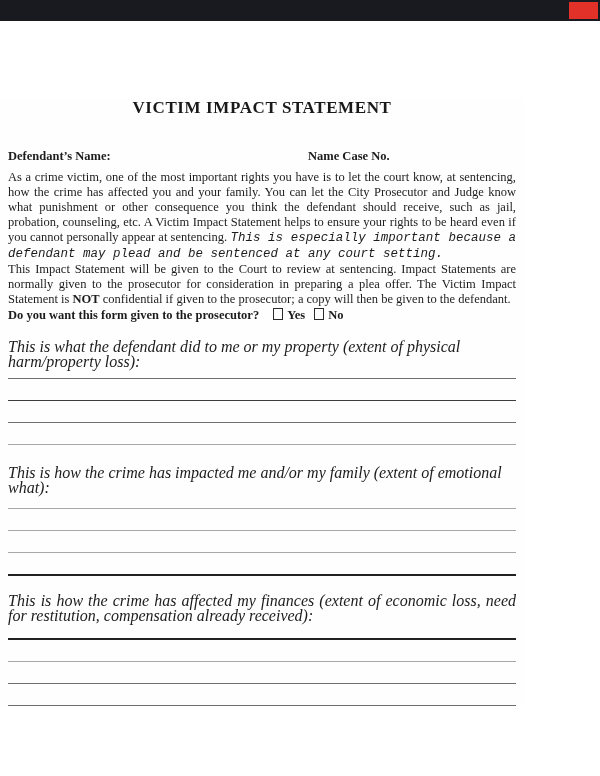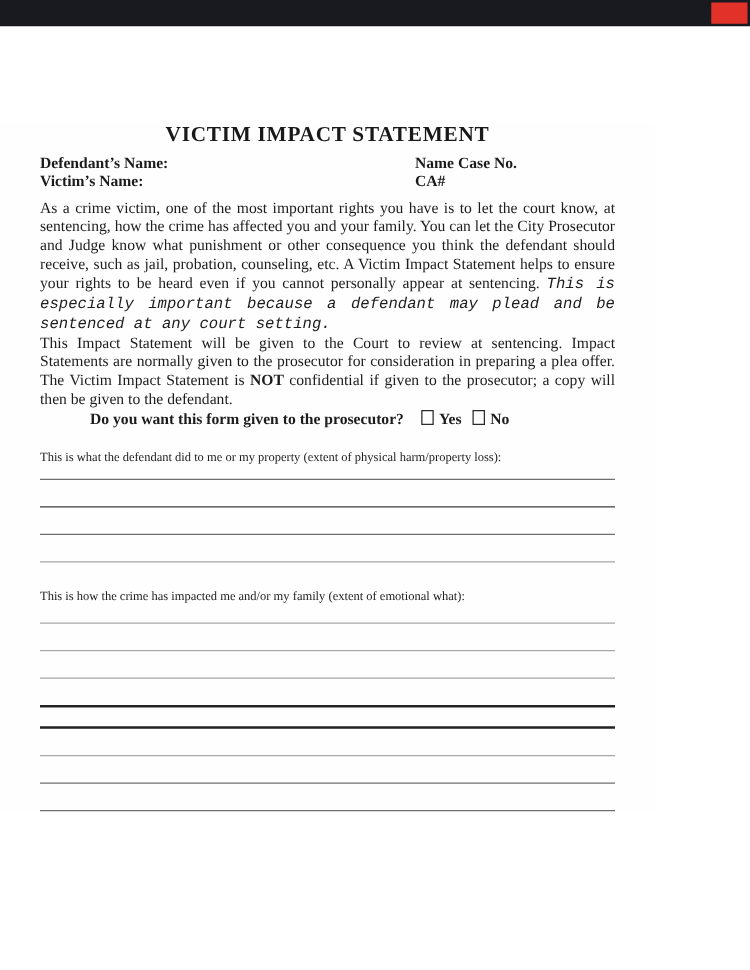--- a/index.html
+++ b/index.html
@@ -15,68 +15,68 @@
     background: #191920;
   }
   .red-btn {
     position: absolute; top: 2px; right: 2px;
     width: 29px; height: 17px;
     background: #e23128;
     cursor: pointer;
   }
   .page {
     width: 524px; box-sizing: border-box;
-    padding: 0 32px;
+    padding: 0 8px;
     background: #fefefe;
   }
   .title {
     margin-top: 77px;
     text-align: center;
     font-weight: bold;
     font-size: 17px;
     line-height: 20px;
     letter-spacing: 0.6px;
     color: #191919;
   }
   .head-row {
     display: flex;
     font-weight: bold;
     font-size: 12.5px;
     line-height: 15px;
   }
   .head-row .left  { width: 300px; }
   .head-row .right { flex: 1; }
-  .head-rows { margin-top: 5px; }
+  .head-rows { margin-top: 31px; }
   .para {
     font-size: 12.5px;
     line-height: 15px;
     text-align: justify;
   }
   .intro { margin-top: 6px; }
   .para2 { }
   .question {
     margin-top: 1px;
     font-weight: bold;
     font-size: 12.5px;
     line-height: 15px;
-    margin-left: 40px;
   }
   .cbx {
     display: inline-block;
     width: 8px; height: 10px;
     border: 1px solid #2a2a2a;
     vertical-align: -1px;
     margin-right: 4px;
     background: #fff;
   }
   .cbx-first { margin-left: 14px; }
   .cbx-gap   { margin-left: 9px; }
   .prompt {
-    font-size: 10px;
+    font-size: 16px;
     line-height: 15px;
+    font-style: italic;
   }
   .prompt-1 { margin-top: 16px; }
   .prompt-2 { margin-top: 20px; }
   .prompt-3 { margin-top: 17px; text-align: justify; }
   .bl { height: 0; border-bottom: 1px solid #777; }
   .bl-first { margin-top: 9px; }
   .bl-next  { margin-top: 21px; }
   .bl.shade-dark   { border-bottom: 1px solid #3d3d3d; }
   .bl.shade-med    { border-bottom: 1px solid #6e6e6e; }
   .bl.shade-light  { border-bottom: 1px solid #a8a8a8; }
@@ -93,24 +93,20 @@
 
 <div class="page">
 
   <div class="title">VICTIM IMPACT STATEMENT</div>
 
   <div class="head-rows">
     <div class="head-row">
       <div class="left">Defendant’s Name:</div>
       <div class="right">Name Case No.</div>
     </div>
-    <div class="head-row">
-      <div class="left">Victim’s Name:</div>
-      <div class="right">CA#</div>
-    </div>
   </div>
 
   <div class="para intro"><span>As a crime victim, one of the most important rights you have is to let the court know, at sentencing, how the crime has affected you and your family. You can let the City Prosecutor and Judge know what punishment or other consequence you think the defendant should receive, such as jail, probation, counseling, etc. A Victim Impact Statement helps to ensure your rights to be heard even if you cannot personally appear at sentencing. </span><span class="italic">This is especially important because a defendant may plead and be sentenced at any court setting.</span></div>
 
   <div class="para para2"><span>This Impact Statement will be given to the Court to review at sentencing. Impact Statements are normally given to the prosecutor for consideration in preparing a plea offer. The Victim Impact Statement is </span><span class="bold">NOT</span><span> confidential if given to the prosecutor; a copy will then be given to the defendant.</span></div>
 
   <div class="question"><span>Do you want this form given to the prosecutor?</span><span class="cbx cbx-first"></span><span>Yes</span><span class="cbx cbx-gap"></span><span>No</span></div>
 
   <div>
     <div class="prompt prompt-1">This is what the defendant did to me or my property (extent of physical harm/property loss):</div>
@@ -122,19 +118,20 @@
 
   <div>
     <div class="prompt prompt-2">This is how the crime has impacted me and/or my family (extent of emotional what):</div>
     <div class="bl bl-first shade-light" style="margin-top:13px"></div>
     <div class="bl bl-next  shade-light"></div>
     <div class="bl bl-next  shade-light"></div>
     <div class="bl bl-next  shade-heavy"></div>
   </div>
 
   <div>
+    <div class="prompt prompt-3">This is how the crime has affected my finances (extent of economic loss, need for restitution, compensation already received):</div>
     <div class="bl bl-first shade-heavy" style="margin-top:15px"></div>
     <div class="bl bl-next  shade-light"></div>
     <div class="bl bl-next  shade-med"></div>
     <div class="bl bl-next  shade-med"></div>
   </div>
 
 </div>
 
 </body></html>

